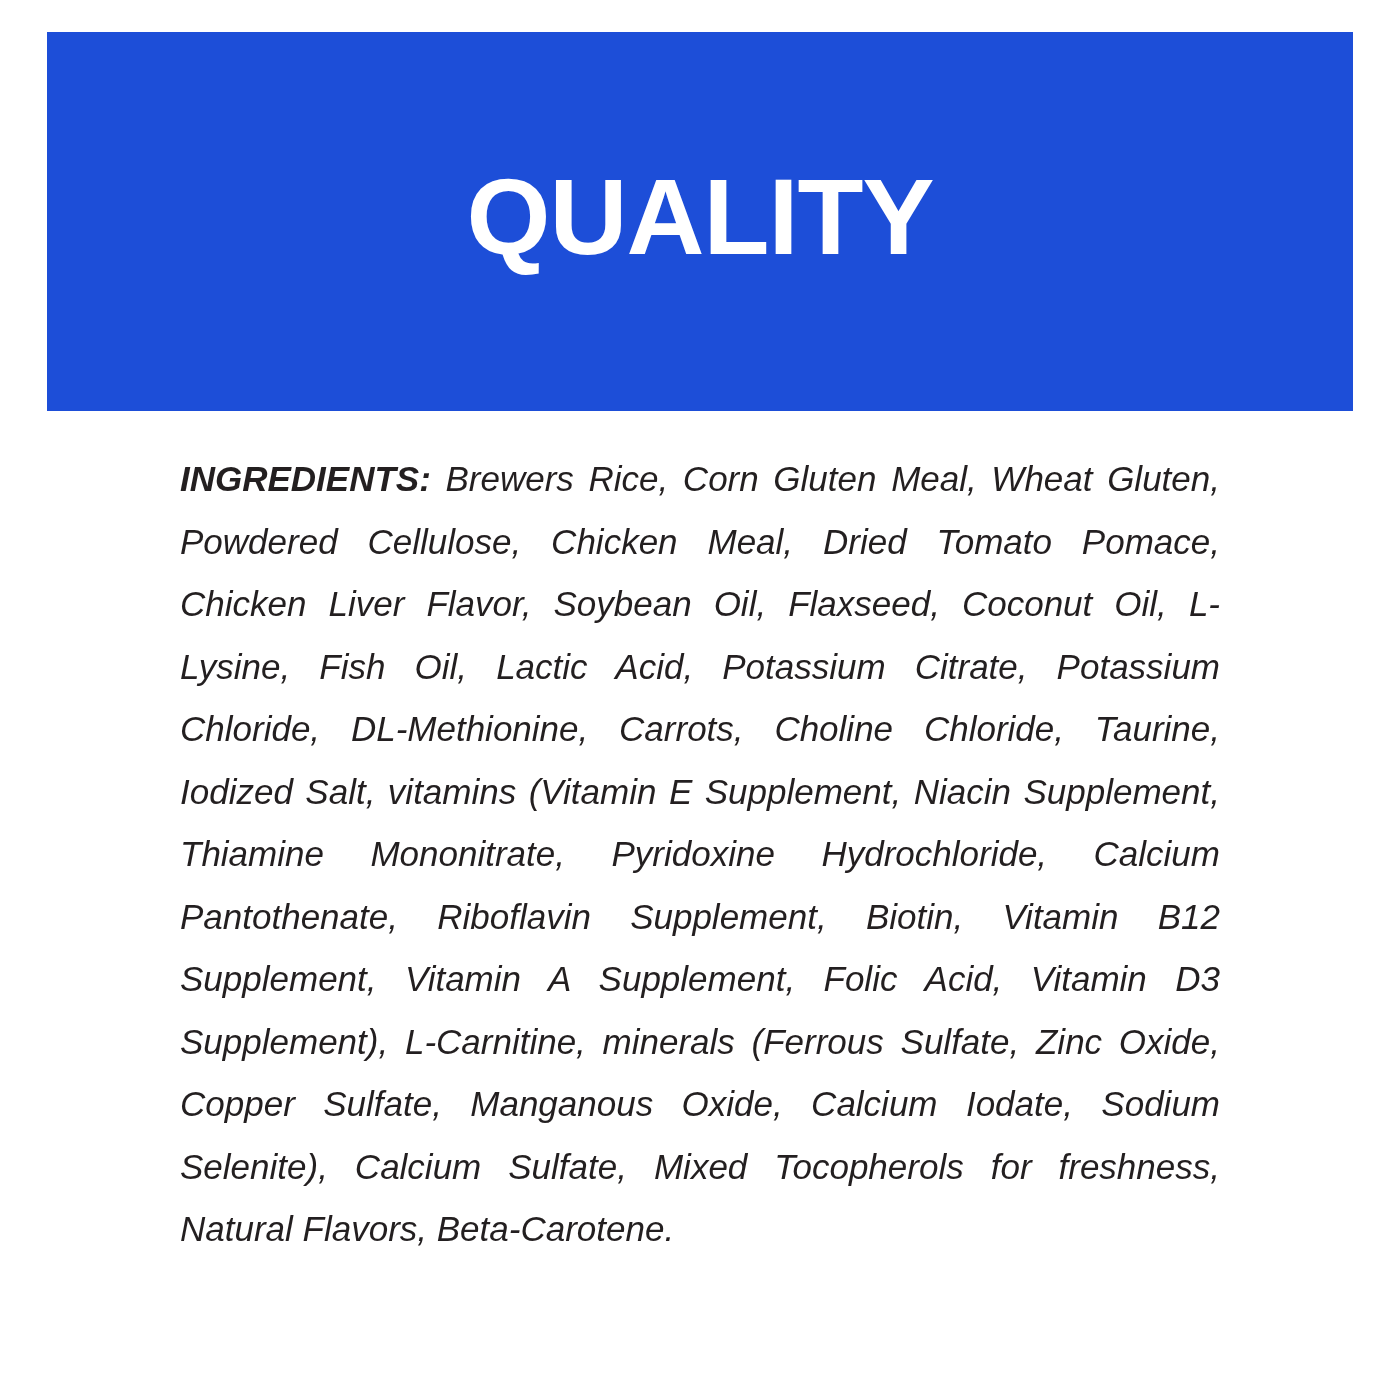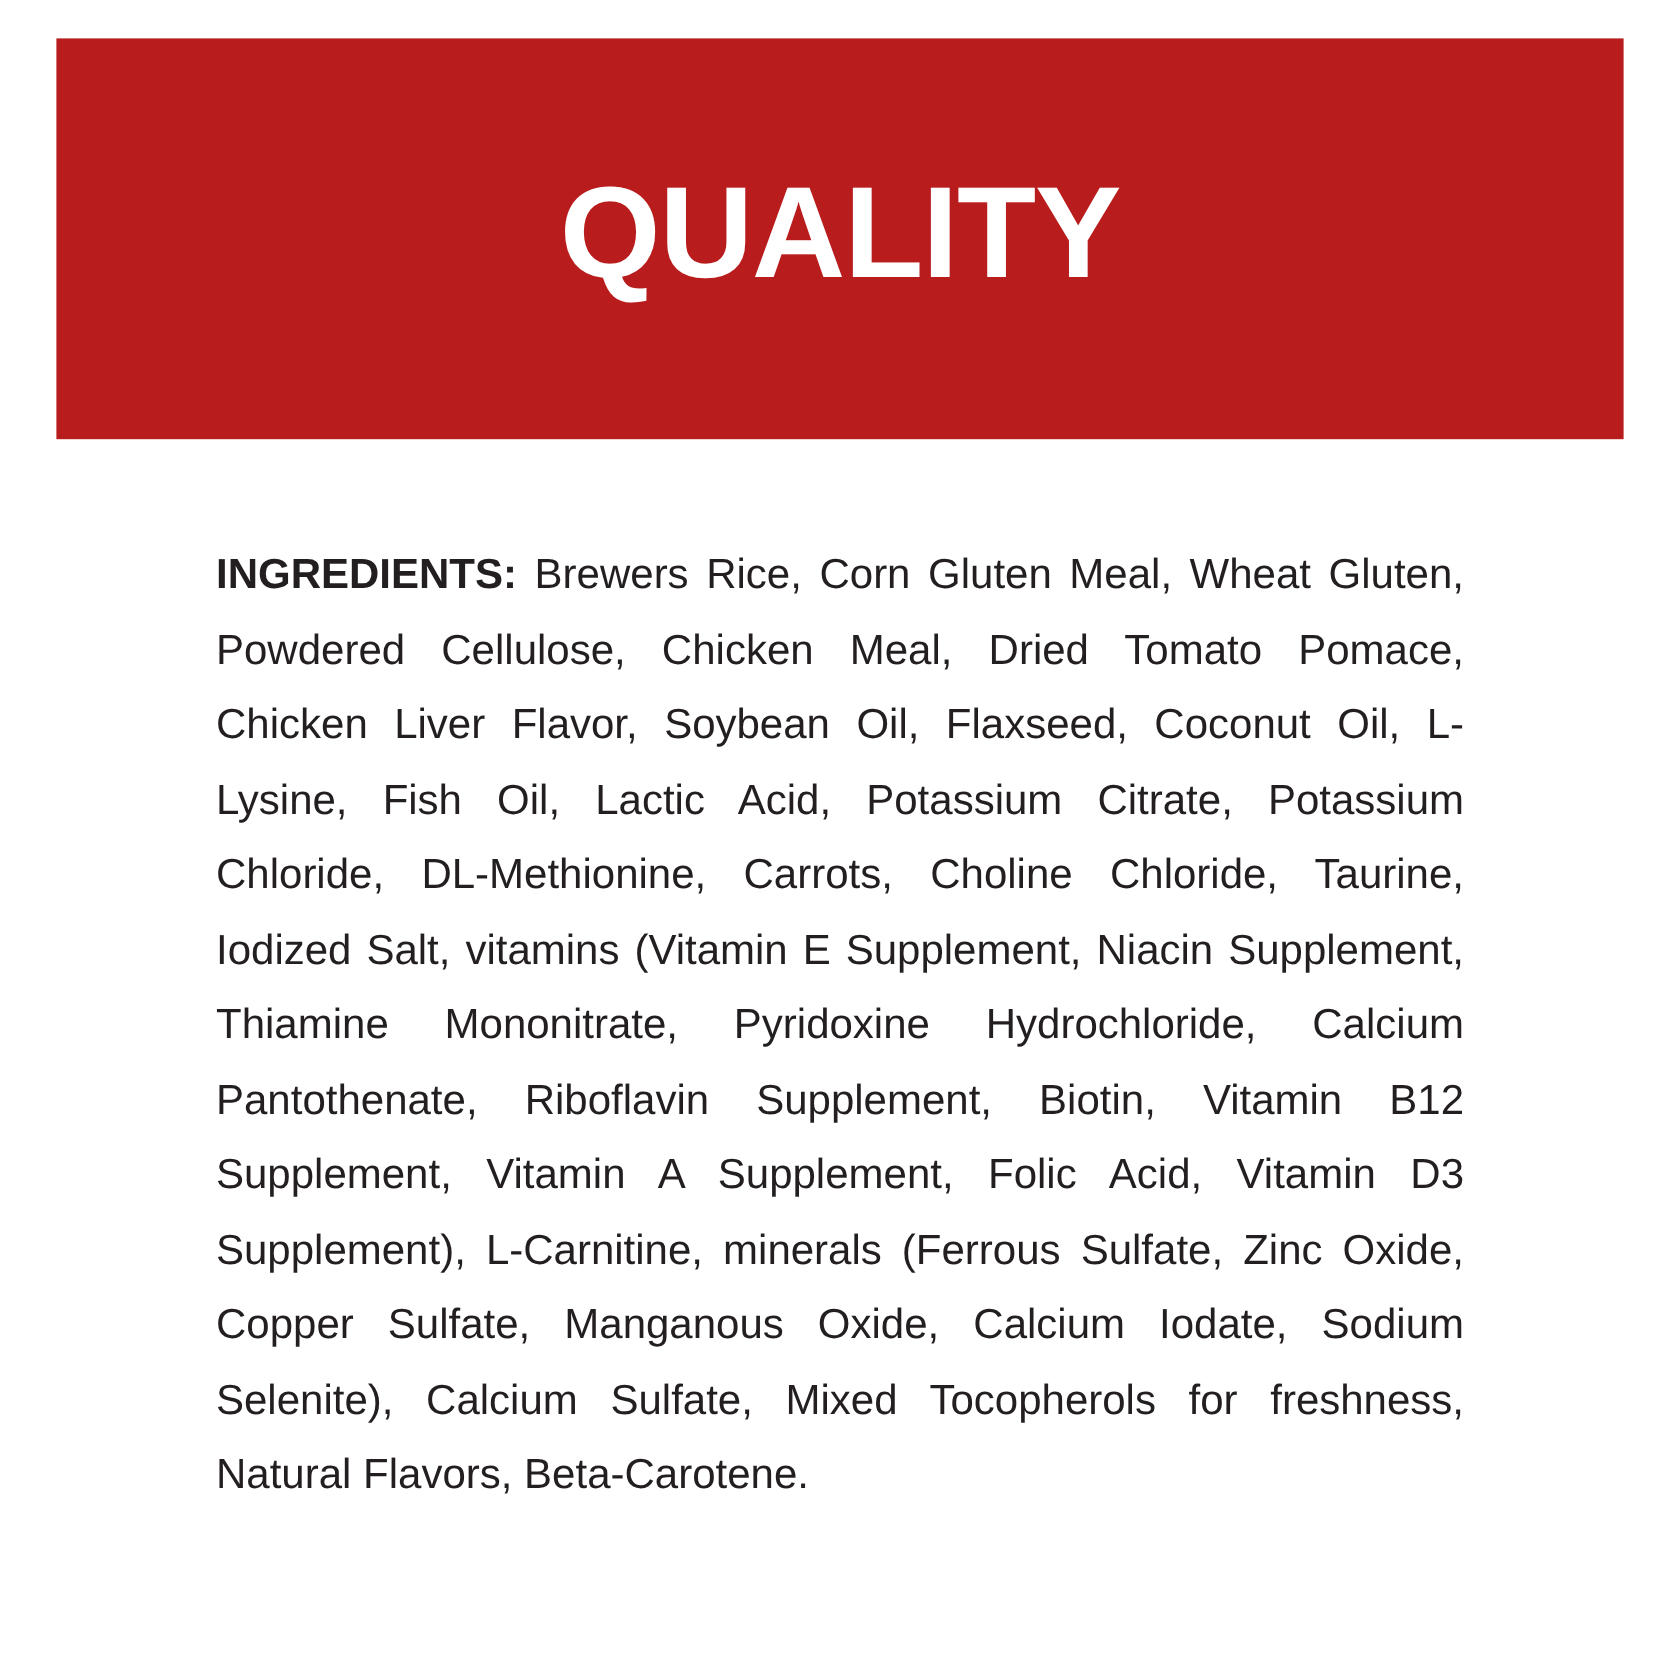--- a/index.html
+++ b/index.html
@@ -17,22 +17,22 @@
     position: relative;
     width: 1400px;
     height: 1400px;
     background: #ffffff;
   }
   .banner {
     position: absolute;
     left: 47px;
     top: 32px;
     width: 1306px;
-    height: 334px;
-    background: #b91c1c;
+    height: 379px;
+    background: #1d4ed8;
     display: flex;
     flex-direction: column;
     align-items: center;
     justify-content: center;
     box-sizing: border-box;
     padding-top: 6px;
   }
   .banner-line {
     color: #ffffff;
     font-family: "Liberation Sans", sans-serif;
@@ -53,20 +53,21 @@
     position: absolute;
     left: 180px;
     top: 448px;
     width: 1040px;
     color: #231f20;
     font-family: "Liberation Sans", sans-serif;
     font-size: 35px;
     line-height: 62.5px;
     text-align: justify;
     text-justify: inter-word;
+    font-style: italic;
   }
   .ingredients .label {
     font-weight: bold;
   }
 </style>
 </head>
 <body>
 
 <div class="page">
 

